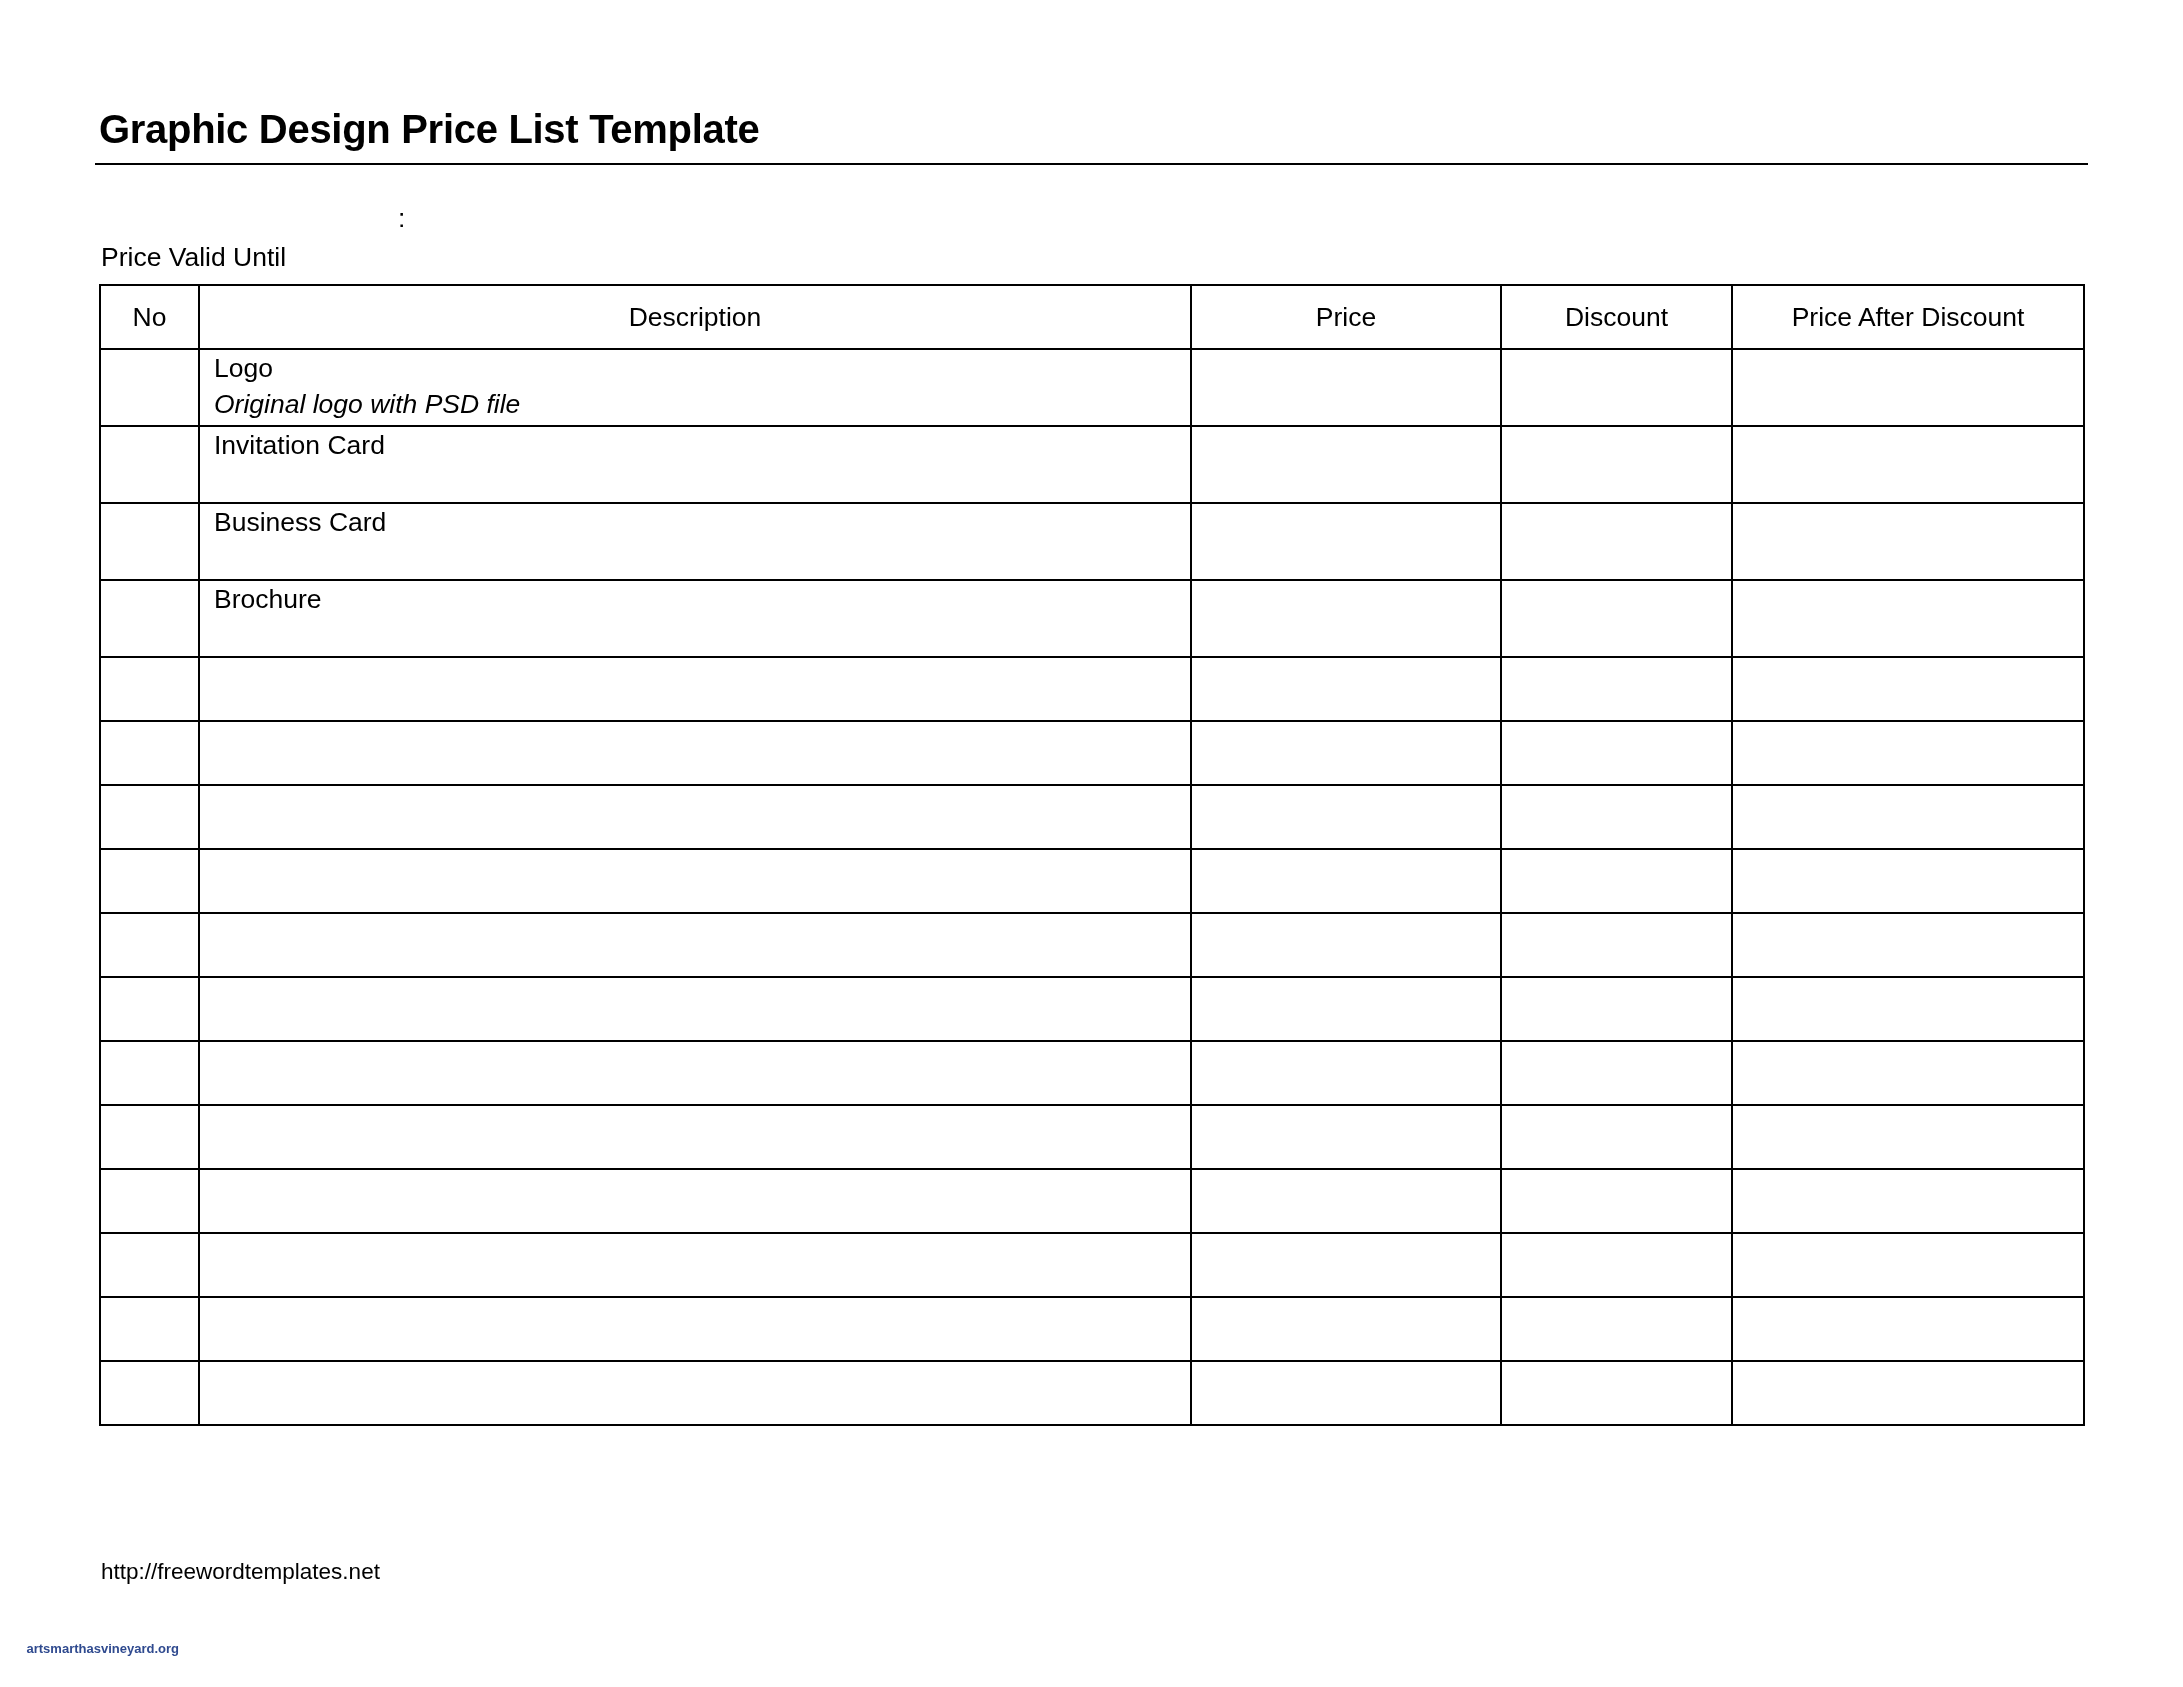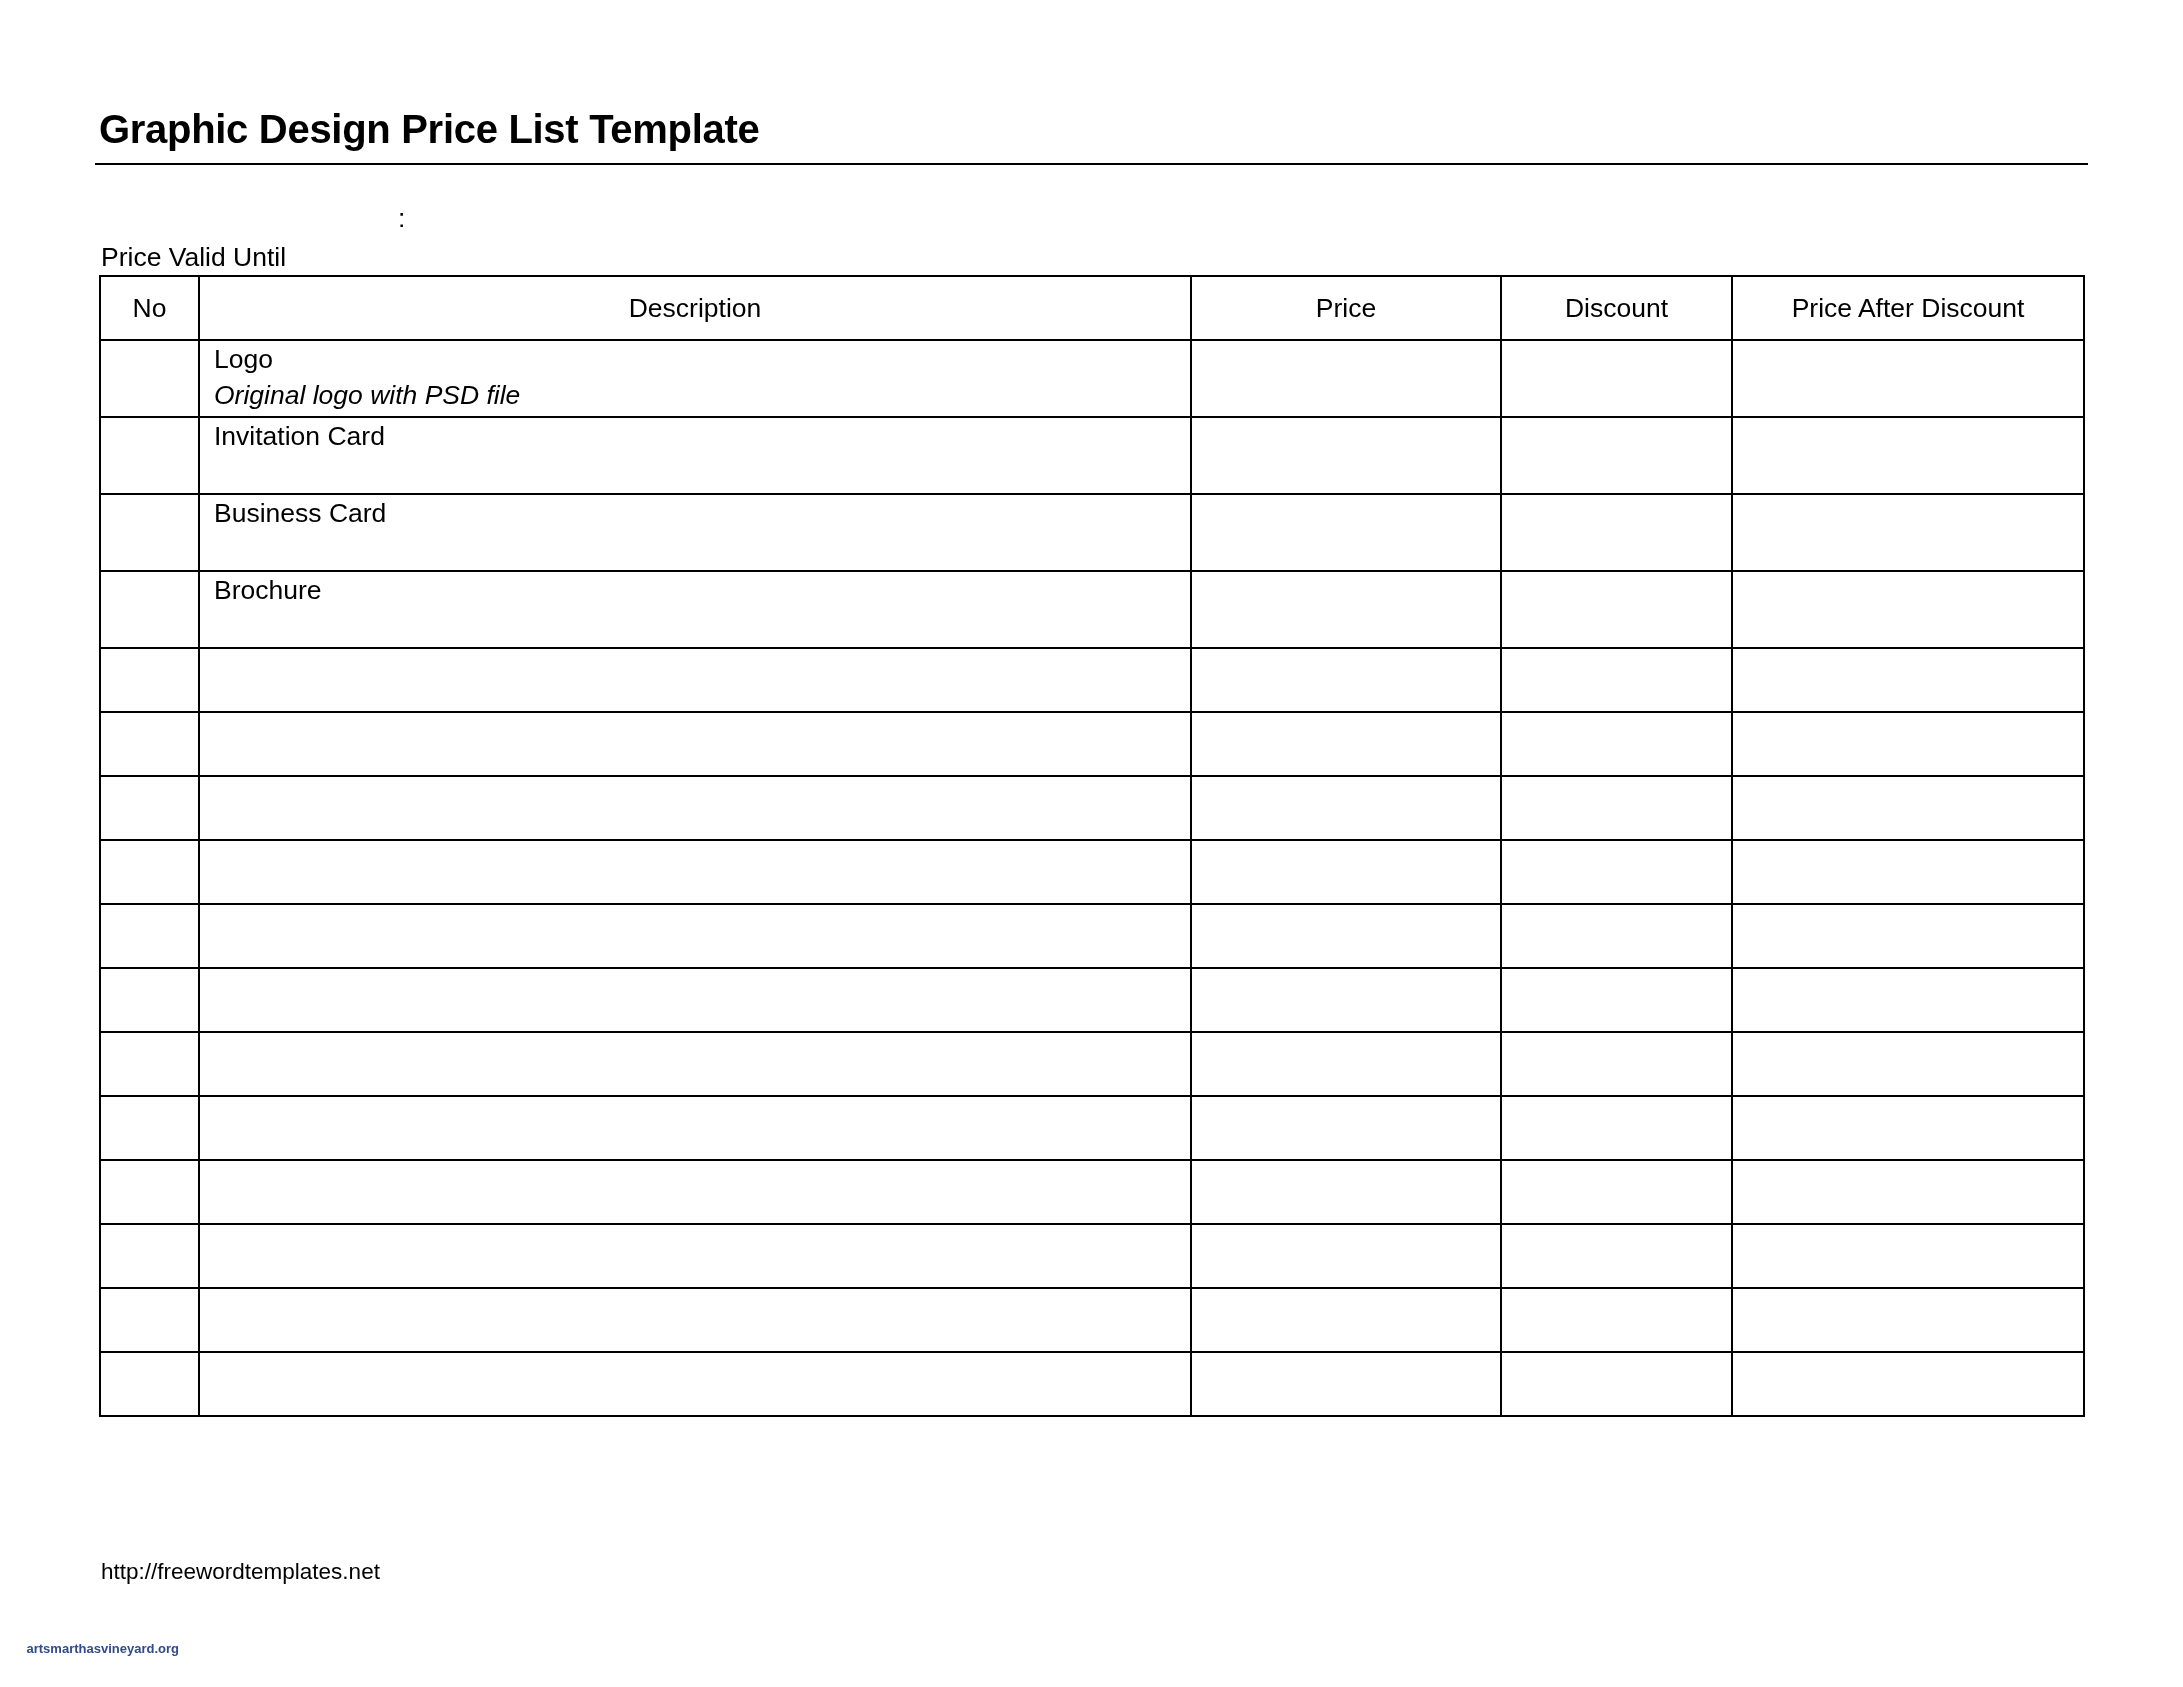--- a/index.html
+++ b/index.html
@@ -55,21 +55,21 @@
     }
     .valid-row .value {
       position: absolute;
       left: 318px;
       top: 0;
       min-width: 265px;
     }
     table.price-table {
       position: absolute;
       left: 99px;
-      top: 275px;
+      top: 284px;
       width: 1985px;
       border-collapse: collapse;
       table-layout: fixed;
     }
     table.price-table th,
     table.price-table td {
       border: 2px solid #000000;
       padding: 0;
       vertical-align: top;
       font-size: 26.5px;

